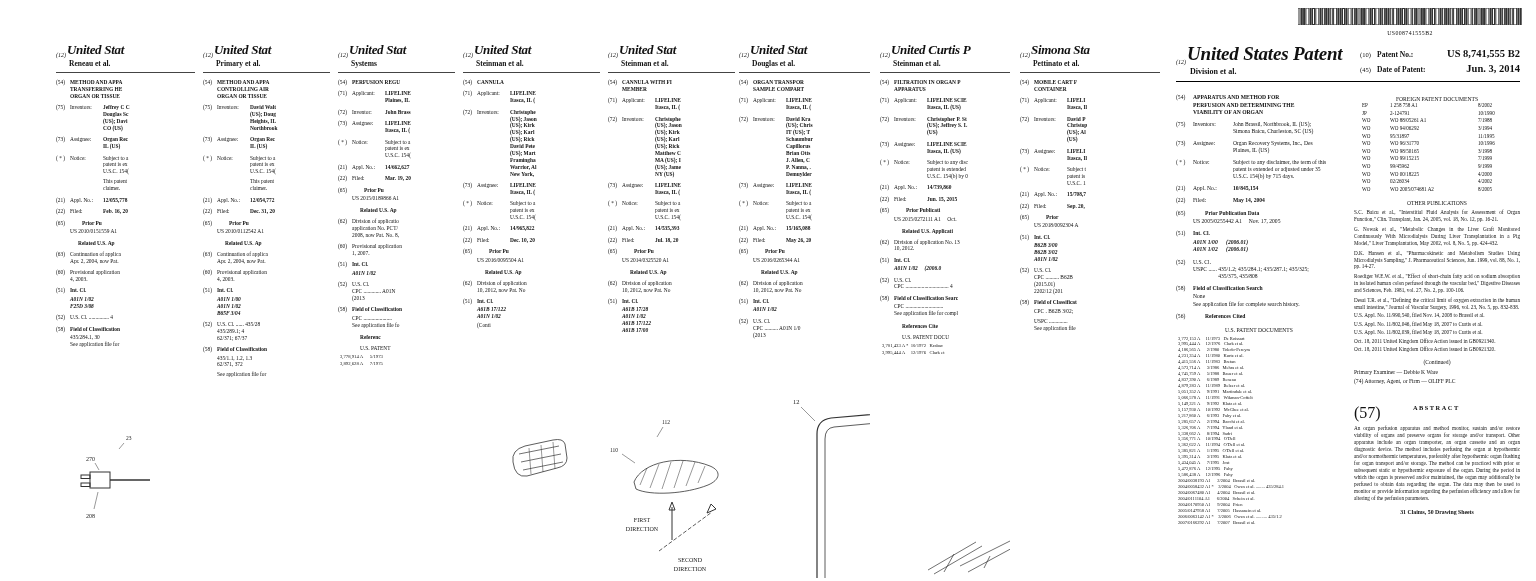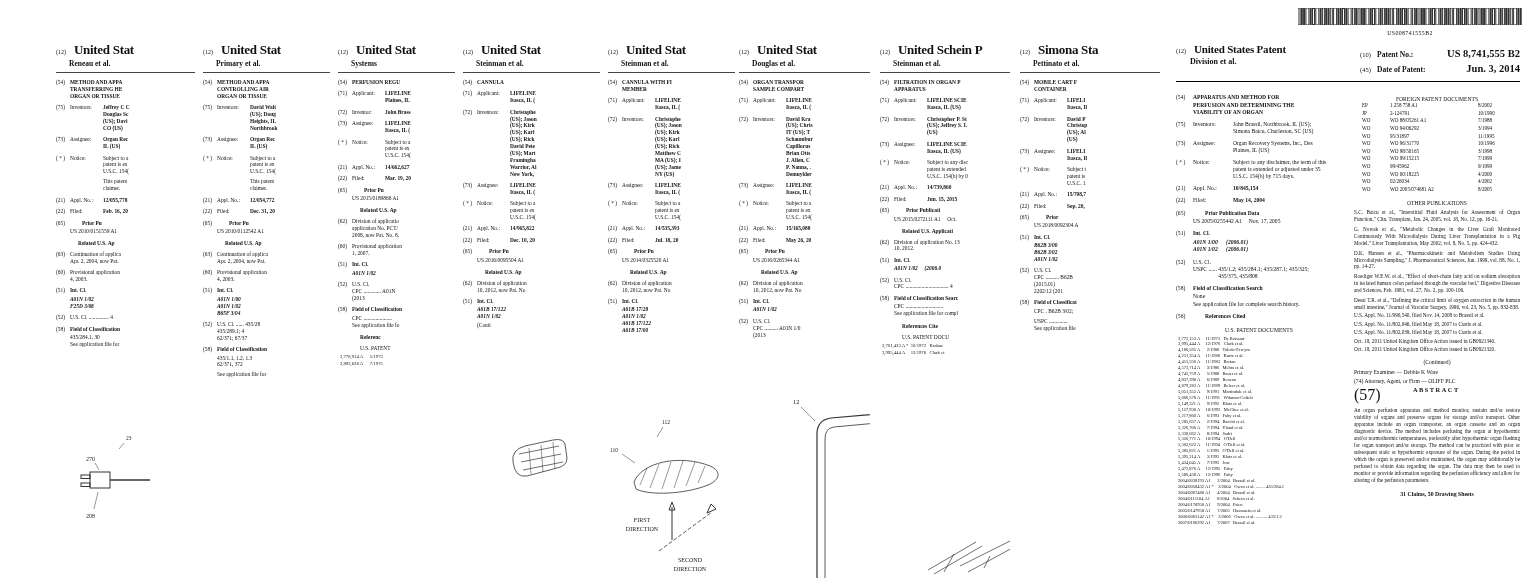--- a/index.html
+++ b/index.html
@@ -7,21 +7,21 @@
   .collage{display:flex;width:1536px;height:581px;overflow:hidden;background:#fff;}
   .strip{position:relative;box-sizing:border-box;flex:0 0 auto;height:581px;overflow:hidden;padding-top:42px;padding-left:8px;}
   .strip-1{flex-basis:195px;padding-left:56px;}
   .strip-2{flex-basis:135px;}
   .strip-3{flex-basis:125px;}
   .strip-4{flex-basis:145px;}
   .strip-5{flex-basis:135px;}
   .strip-6{flex-basis:135px;padding-left:4px;}
   .strip-7{flex-basis:140px;padding-left:10px;}
   .strip-8{flex-basis:150px;padding-left:10px;}
-  .hdr{display:flex;gap:8px;align-items:center;}
+  .hdr{display:flex;gap:1px;align-items:flex-end;font-style:italic;}
   .code12{font-size:6px;margin-top:4px;}
   .htitle{font-size:13px;font-weight:bold;white-space:nowrap;letter-spacing:-0.3px;}
   .party{font-size:7.5px;font-weight:bold;margin:1px 0 0 13px;white-space:nowrap;}
   .hrule{border-bottom:0.6px solid #444;margin:4px 0 6px 0;width:100%;}
   .row{display:flex;margin-top:4.6px;font-size:5.4px;line-height:1.27;}
   .rc{flex:0 0 14px;}
   .rl{flex:0 0 33px;}
   .rv{min-width:0;}
   .rv.cen{margin-left:12px;}
   .f-line{white-space:nowrap;}
@@ -39,21 +39,21 @@
   .draw-5{left:2px;top:410px;}
   .draw-6{left:46px;top:390px;}
   .draw-7{left:54px;top:532px;}
   svg text{font-family:"Liberation Serif","DejaVu Serif",serif;fill:#222;}
   svg path,svg line,svg rect{stroke:#333;fill:none;}
   
   .full{flex:0 0 376px;box-sizing:border-box;height:581px;overflow:hidden;padding:8px 16px 0 16px;position:relative;}
   .bcwrap{width:232px;margin-left:118px;text-align:center;}
   .bctext{font-size:5.8px;letter-spacing:0.4px;margin-top:1px;}
   .p9hdr{display:flex;justify-content:space-between;margin-top:7px;}
-  .p9title{font-size:11px;font-weight:bold;white-space:nowrap;letter-spacing:-0.2px;}
+  .p9title{font-size:19px;font-weight:bold;white-space:nowrap;letter-spacing:-0.2px;}
   .p9party{font-size:8px;font-weight:bold;margin:2px 0 0 14px;}
   .pnblock{margin-top:3px;}
   .pnrow{display:flex;align-items:baseline;line-height:1.45;}
   .pncode{font-size:6.5px;width:17px;}
   .pnlabel{font-weight:bold;font-size:7.5px;width:70px;}
   .pnval{font-weight:bold;font-size:10.5px;white-space:nowrap;text-align:right;flex:1;}
   .p9rule{border-bottom:1.1px solid #000;margin:5px 0 7px 0;}
   .p9cols{display:flex;gap:12px;}
   .p9col{flex:1;min-width:0;}
   .p9col .row{font-size:5.6px;margin-top:5px;}
@@ -61,21 +61,21 @@
   .p9col .rl{flex:0 0 40px;}
   .p9col .pblock{margin-left:17px;font-size:5.6px;line-height:1.3;}
   .p9col .chead{margin:6.5px 0 0 0;text-align:center;white-space:normal;font-size:5.6px;}
   .p9col .refline{font-size:4.5px;line-height:1.32;}
   .fp{display:flex;font-size:5.1px;line-height:1.5;margin-left:8px;}
   .fpa{flex:0 0 28px;}
   .fpn{flex:0 0 88px;}
   .para{font-size:5.2px;line-height:1.33;text-align:justify;margin-top:3px;}
   .para.nj{text-align:left;margin-top:1.5px;}
   .sig{font-size:5.6px;margin-top:3.5px;}
-  .abshdr{display:flex;margin-top:2px;}
+  .abshdr{display:flex;margin-top:20px;}
   .absh{flex:1;text-align:center;font-size:6.4px;letter-spacing:1.5px;font-weight:bold;margin-right:28px;}
   .claims{text-align:center;font-size:5.8px;margin-top:8px;font-weight:bold;}
 </style>
 </head>
 <body>
 
 <div class="collage">
     <div class="strip strip-1">
       <div class="hdr">
         <span class="code12">(12)</span>
@@ -776,21 +776,21 @@
     <text x="12" y="14" font-size="6.5">12</text>
     <line x1="20" y1="17" x2="34" y2="31" stroke-width="0.5"></line>
     <path d="M118 22 L50 28 Q36 30 36 44 L36 188" stroke-width="1.2"></path>
     <path d="M118 31 L53 37 Q44 38 44 49 L44 188" stroke-width="0.8"></path>
   </svg>
 </div>
     </div>
     <div class="strip strip-7">
       <div class="hdr">
         <span class="code12">(12)</span>
-        <span class="htitle">United Schein P</span>
+        <span class="htitle">United Curtis P</span>
       </div>
       <div class="party">Steinman et al.</div>
       <div class="hrule"></div>
       <div class="body">
         <div class="row">
           <span class="rc">(54)</span>
           <div class="rv">
             <div class="f-line b">FILTRATION IN ORGAN P</div>
             <div class="f-line b">APPARATUS</div>
           </div>

